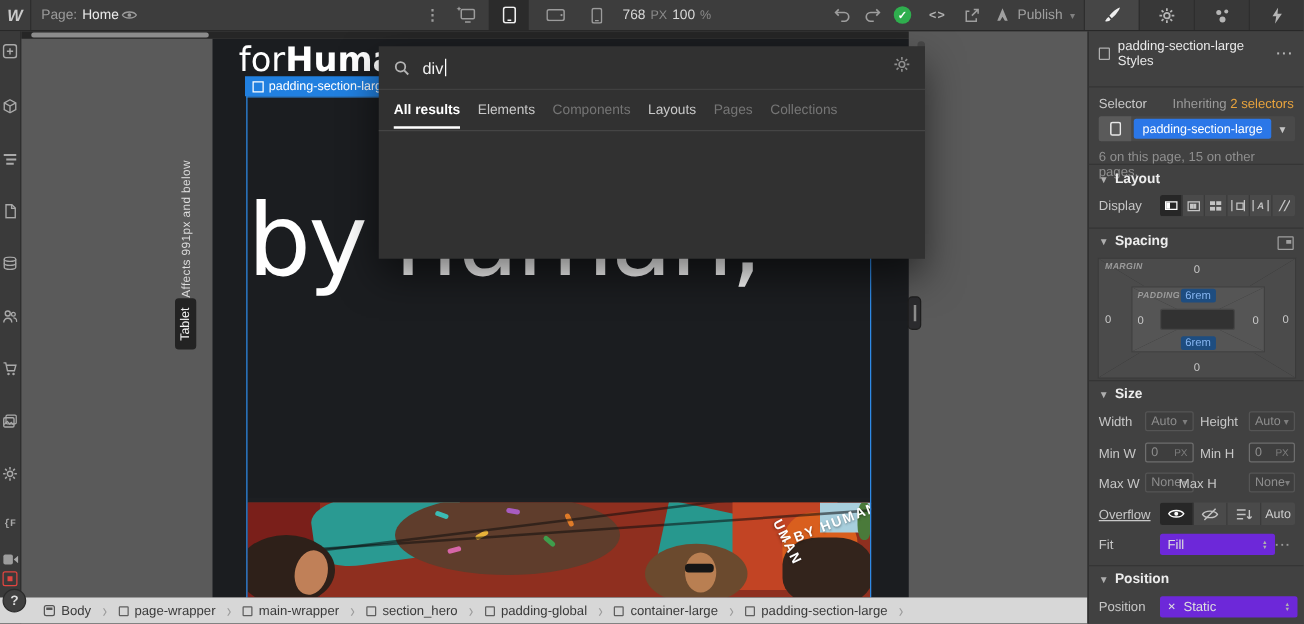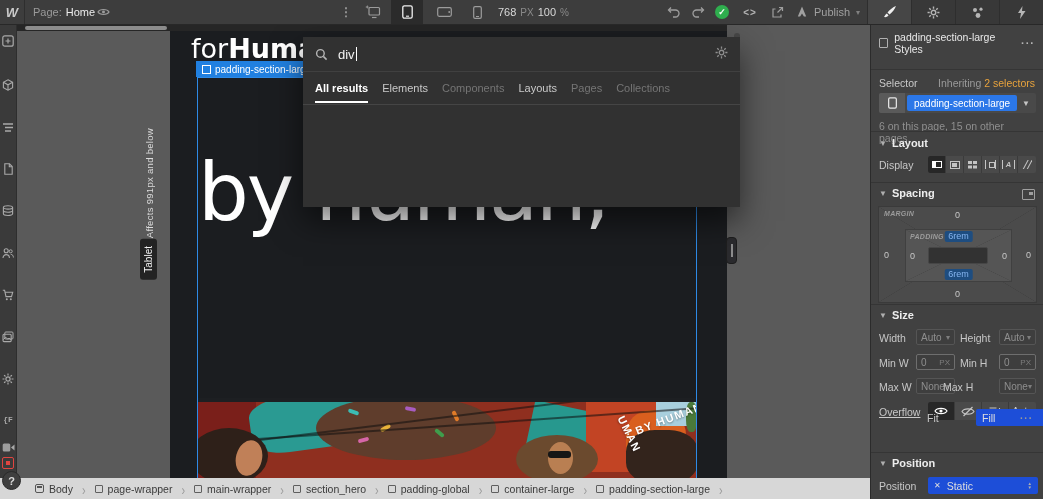--- a/index.html
+++ b/index.html
@@ -177,22 +177,22 @@
   .chip.t{top:1px;} .chip.b{bottom:1px;}
   
   .flbl{position:absolute;font-size:10.5px;color:#c7c7c7;}
   .sin{position:absolute;height:16px;background:#3e3e3e;border:1px solid #555555;border-radius:2px;
        box-sizing:border-box;display:flex;align-items:center;padding:0 4px;font-size:10px;color:#8e8e8e;}
   .sin .un{margin-left:auto;font-size:8px;color:#7d7d7d;}
   .ovrow{top:381px;text-decoration:underline;}
   .ovrow .seg{position:absolute;left:49px;top:-4px;}
   .ovrow .seg>span{width:27px;height:18px;}
   .ovrow .auto{font-size:10px;color:#cfcfcf;}
-  .fitrow{top:387px;margin-left:48px;}
-  .dd{position:absolute;height:17px;background:#1d4ed8;border-radius:2px;display:flex;
+  .fitrow{top:405px;}
+  .dd{position:absolute;height:17px;background:#6d28d9;border-radius:2px;display:flex;
       align-items:center;padding:0 6px;font-size:10.5px;color:#dedede;box-sizing:border-box;}
   .stepper{margin-left:auto;display:flex;flex-direction:column;font-size:4.5px;line-height:4px;color:#b0b0b0;}
   .fitdots{position:absolute;right:2px;color:#999;font-weight:bold;letter-spacing:1px;font-size:10px;}
   .posrow{top:455px;}
   .xic{font-size:8px;margin-right:6px;color:#e0e0e0;}
   
   .crumbbar{position:absolute;left:0;bottom:0;width:870px;height:21px;background:#d7d7d7;
             display:flex;align-items:center;padding-left:26px;box-sizing:border-box;z-index:42;}
   .crumb{display:flex;align-items:center;gap:5px;font-size:10.5px;color:#3a3a3a;padding:0 9px;}
   .crumb .sq{width:8px;height:8px;border:1px solid #5f5f5f;border-radius:1px;box-sizing:border-box;}

